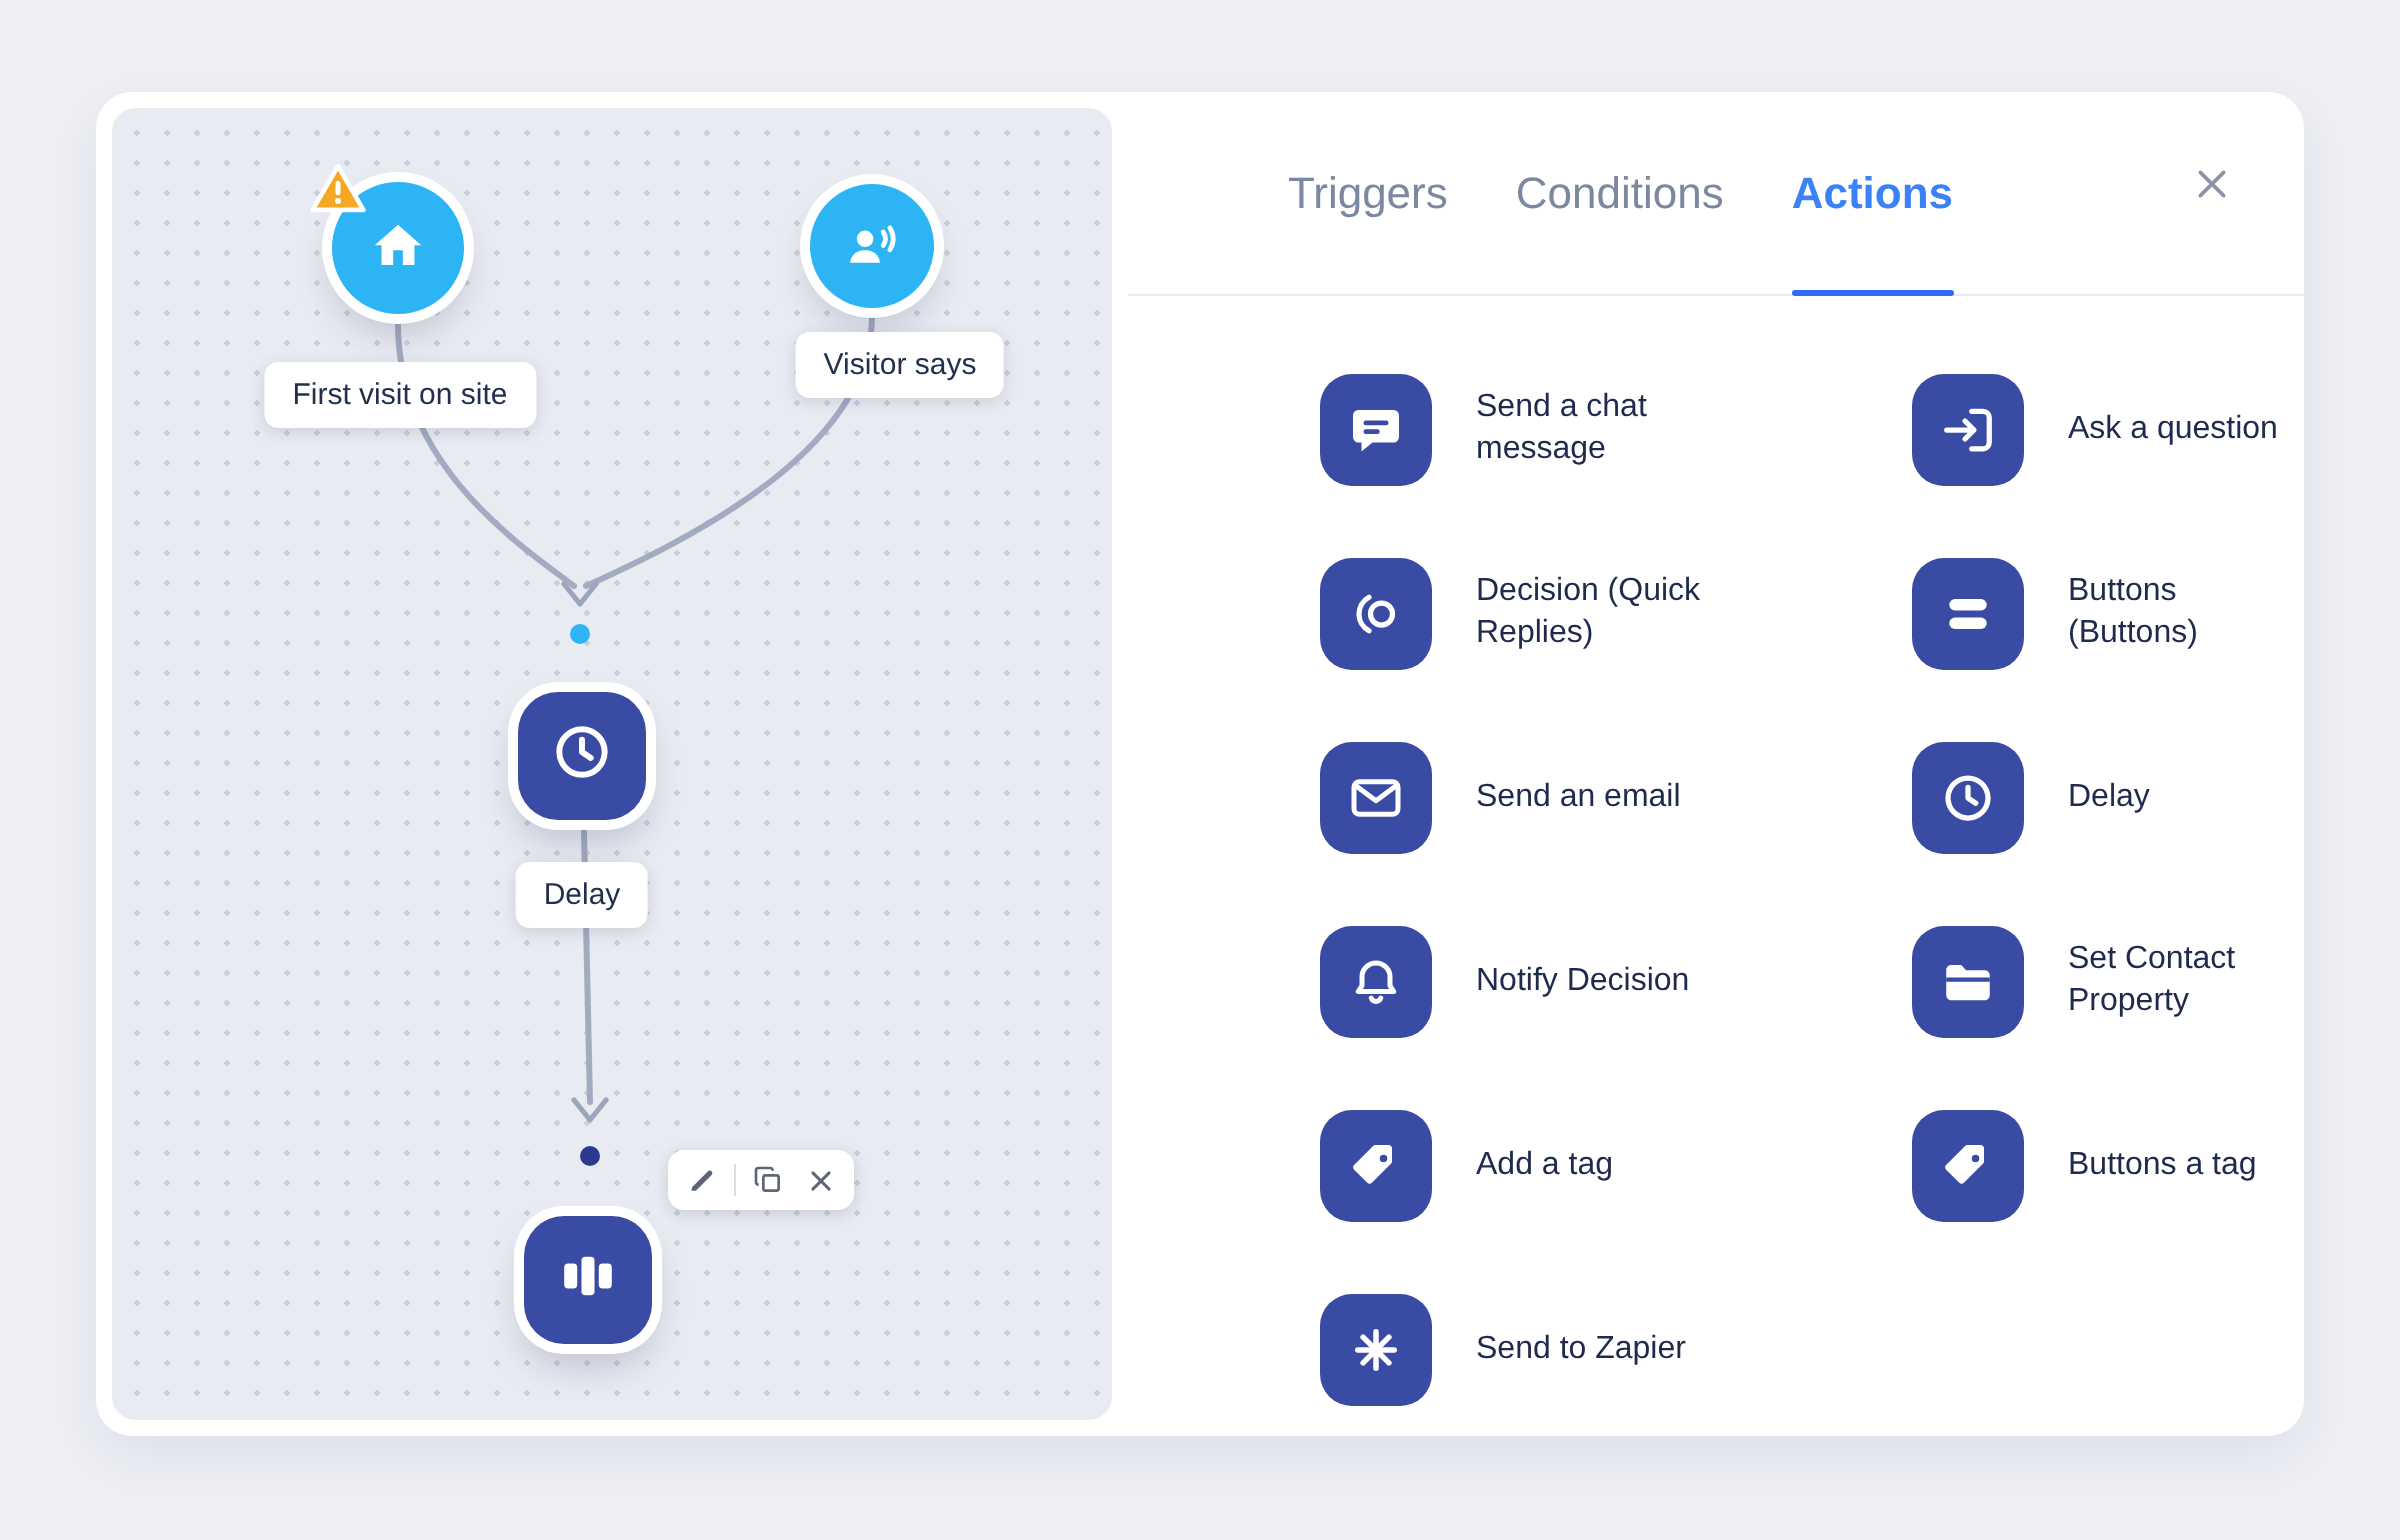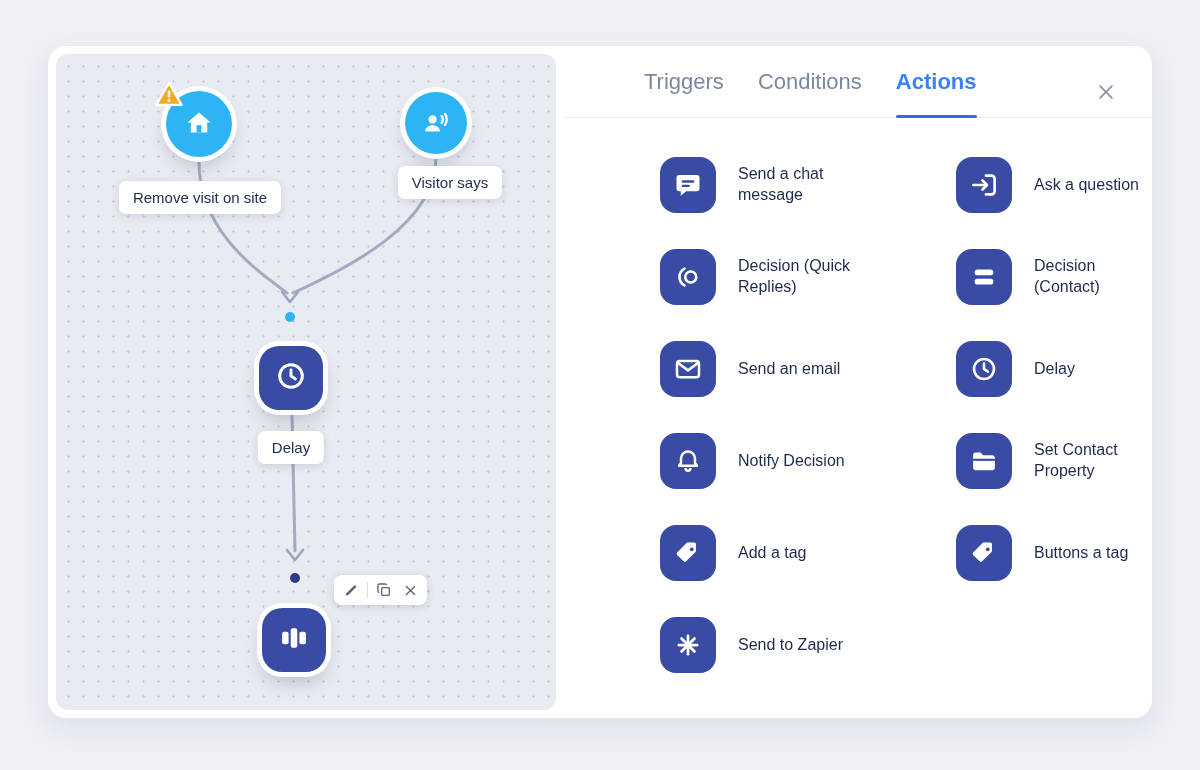--- a/index.html
+++ b/index.html
@@ -68,21 +68,21 @@
   .mini-toolbar{
     position:absolute;left:278px;top:521px;height:30px;
     background:#fff;border-radius:8px;display:flex;align-items:center;
     padding:0 7px;gap:6px;box-shadow:0 2px 8px rgba(30,43,76,.16);z-index:5;
   }
   .tool-btn{width:20px;height:20px;display:flex;align-items:center;justify-content:center;cursor:pointer;}
   .tool-divider{width:1px;height:16px;background:#d8dce5;}
   
   .panel{position:absolute;left:516px;top:0;right:0;bottom:0;}
   .panel-header{
-    position:relative;height:72px;display:flex;align-items:flex-end;
+    position:relative;height:102px;display:flex;align-items:flex-end;
     padding:0 36px 0 80px;border-bottom:1px solid #e7eaf0;
   }
   .tabs{display:flex;gap:34px;height:100%;}
   .tab{
     position:relative;display:flex;align-items:center;height:100%;
     font-size:22px;color:var(--text-muted);cursor:pointer;
   }
   .tab.active{color:#3b82f6;font-weight:700;}
   .tab.active::after{
     content:"";position:absolute;left:0;right:0;bottom:-1px;height:3px;
@@ -138,21 +138,21 @@
       <span>
         <svg width="32" height="32" viewBox="0 0 24 24">
           <circle cx="9.4" cy="9.3" r="3.1" fill="#fff"></circle>
           <path d="M3.8 18.3c.3-3.1 2.6-4.7 5.6-4.7s5.3 1.6 5.6 4.7z" fill="#fff"></path>
           <path d="M16.2 6.8a4 4 0 0 1 0 5" fill="none" stroke="#fff" stroke-width="1.8" stroke-linecap="round"></path>
           <path d="M18.7 5.2a7.3 7.3 0 0 1 0 8.2" fill="none" stroke="#fff" stroke-width="1.8" stroke-linecap="round"></path>
         </svg>
       </span>
     </div>
 
-    <div class="pill pill-first">Remove visit on site</div>
+    <div class="pill pill-first">First visit on site</div>
     <div class="pill pill-visitor">Visitor says</div>
 
     <span class="dot dot-cyan"></span>
 
     <div class="action-node node-delay">
       <span>
         <svg width="34" height="34" viewBox="0 0 24 24">
           <circle cx="12" cy="12" r="8" fill="none" stroke="#fff" stroke-width="2.1"></circle>
           <path d="M12 7.7V12l3.1 2.1" fill="none" stroke="#fff" stroke-width="2.1" stroke-linecap="round" stroke-linejoin="round"></path>
         </svg>
@@ -240,21 +240,21 @@
         <span class="action-label">Decision (Quick Replies)</span>
       </div>
 
       <div class="action-item">
         <span class="action-icon">
           <svg width="30" height="30" viewBox="0 0 24 24">
             <rect x="4.5" y="6" width="15" height="4.6" rx="2.3" fill="#fff"></rect>
             <rect x="4.5" y="13.4" width="15" height="4.6" rx="2.3" fill="#fff"></rect>
           </svg>
         </span>
-        <span class="action-label">Decision (Contact)</span>
+        <span class="action-label">Buttons (Buttons)</span>
       </div>
 
 
       <div class="action-item">
         <span class="action-icon">
           <svg width="30" height="30" viewBox="0 0 24 24">
             <rect x="3.2" y="5.5" width="17.6" height="13" rx="2.2" fill="none" stroke="#fff" stroke-width="2"></rect>
             <path d="m4.6 7.6 7.4 5.5 7.4-5.5" fill="none" stroke="#fff" stroke-width="2" stroke-linecap="round" stroke-linejoin="round"></path>
           </svg>
         </span>

